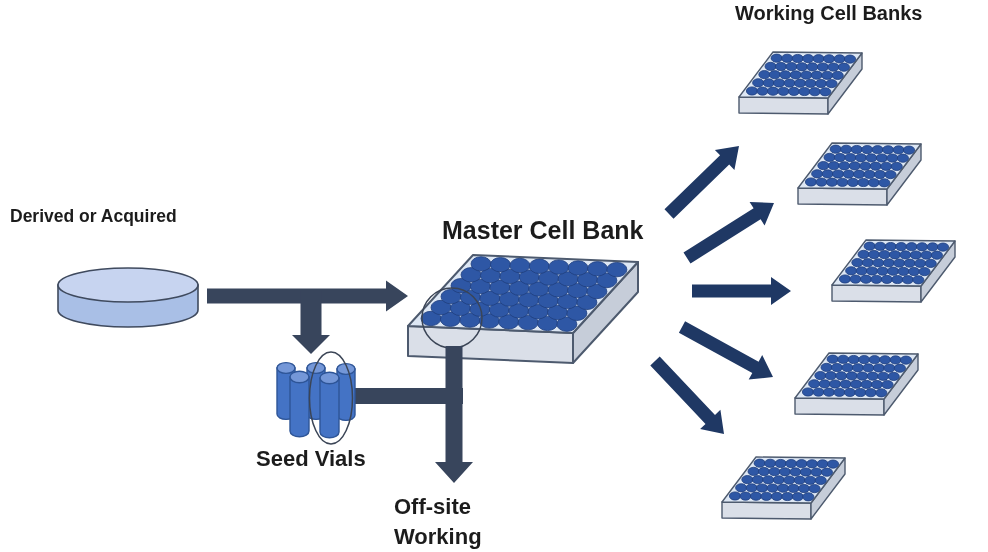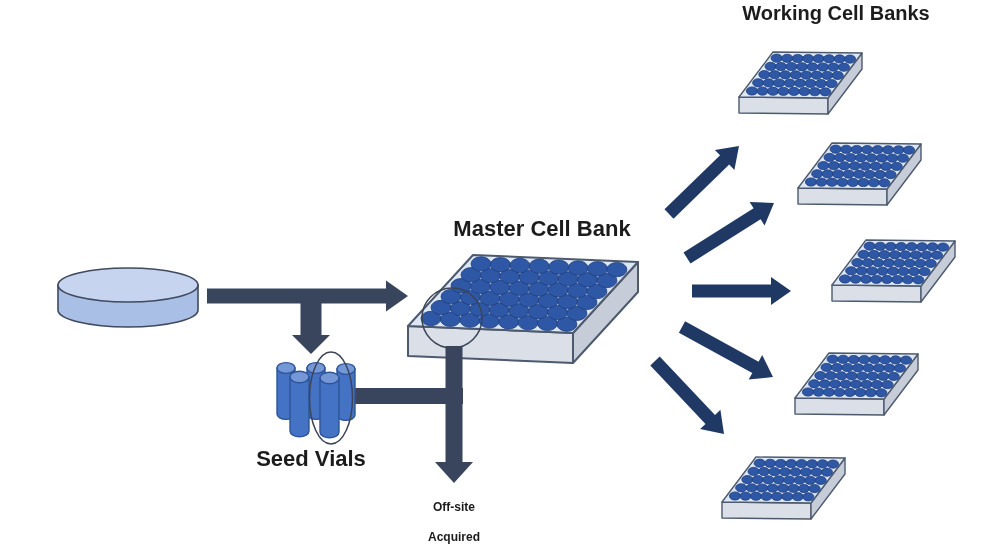--- a/index.html
+++ b/index.html
@@ -8,29 +8,29 @@
     width:988px;height:552px;
     background:#ffffff;
     overflow:hidden;
     font-family:"Liberation Sans", sans-serif;
   }
   #scene{position:absolute;left:0;top:0;}
   .lbl{
     position:absolute;
     font-weight:bold;
     color:#1c1c1c;
-    text-align:center;
+    text-align:left;
     white-space:nowrap;
   }
   .lbl span{display:block;}
   .lbl-derived{left:10px;top:202px;width:230px;font-size:17.5px;line-height:28px;}
-  .lbl-master{left:442px;top:216px;width:200px;font-size:22px;}
+  .lbl-master{left:442px;top:216px;width:200px;font-size:25px;}
   .lbl-working{left:735px;top:2px;width:202px;font-size:20px;}
   .lbl-seed{left:256px;top:446px;width:110px;font-size:22px;}
-  .lbl-offsite{left:394px;top:492px;width:120px;font-size:12px;line-height:30px;}
+  .lbl-offsite{left:394px;top:492px;width:120px;font-size:22px;line-height:30px;}
 </style>
 </head>
 <body>
 
 <div class="canvas">
   <svg id="scene" width="988" height="552" viewBox="0 0 988 552">
       <g>
         <polygon points="207.0,303.5 386.0,303.5 386.0,311.5 408.0,296.0 386.0,280.5 386.0,288.5 207.0,288.5" fill="#38455c"></polygon>
       </g>
       <g>
@@ -353,31 +353,32 @@
         <ellipse cx="780.7" cy="463.5" rx="5.6" ry="4.1" fill="#2e57a5" stroke="#1f3f7d" stroke-width="0.8"></ellipse>
         <ellipse cx="791.2" cy="463.6" rx="5.6" ry="4.1" fill="#2e57a5" stroke="#1f3f7d" stroke-width="0.8"></ellipse>
         <ellipse cx="801.6" cy="463.7" rx="5.6" ry="4.1" fill="#2e57a5" stroke="#1f3f7d" stroke-width="0.8"></ellipse>
         <ellipse cx="812.1" cy="463.8" rx="5.6" ry="4.1" fill="#2e57a5" stroke="#1f3f7d" stroke-width="0.8"></ellipse>
         <ellipse cx="822.6" cy="463.9" rx="5.6" ry="4.1" fill="#2e57a5" stroke="#1f3f7d" stroke-width="0.8"></ellipse>
         <ellipse cx="833.0" cy="464.1" rx="5.6" ry="4.1" fill="#2e57a5" stroke="#1f3f7d" stroke-width="0.8"></ellipse>
       </g>
     </svg>
 
   <div class="lbl lbl-derived">
+    <span>Derived or Acquired</span>
   </div>
 
   <div class="lbl lbl-master">
     <span>Master Cell Bank</span>
   </div>
 
   <div class="lbl lbl-working">
     <span>Working Cell Banks</span>
   </div>
 
   <div class="lbl lbl-seed">
     <span>Seed Vials</span>
   </div>
 
   <div class="lbl lbl-offsite">
     <span>Off-site</span>
-    <span>Acquired</span>
+    <span>Working</span>
   </div>
 </div>
 
 </body></html>

